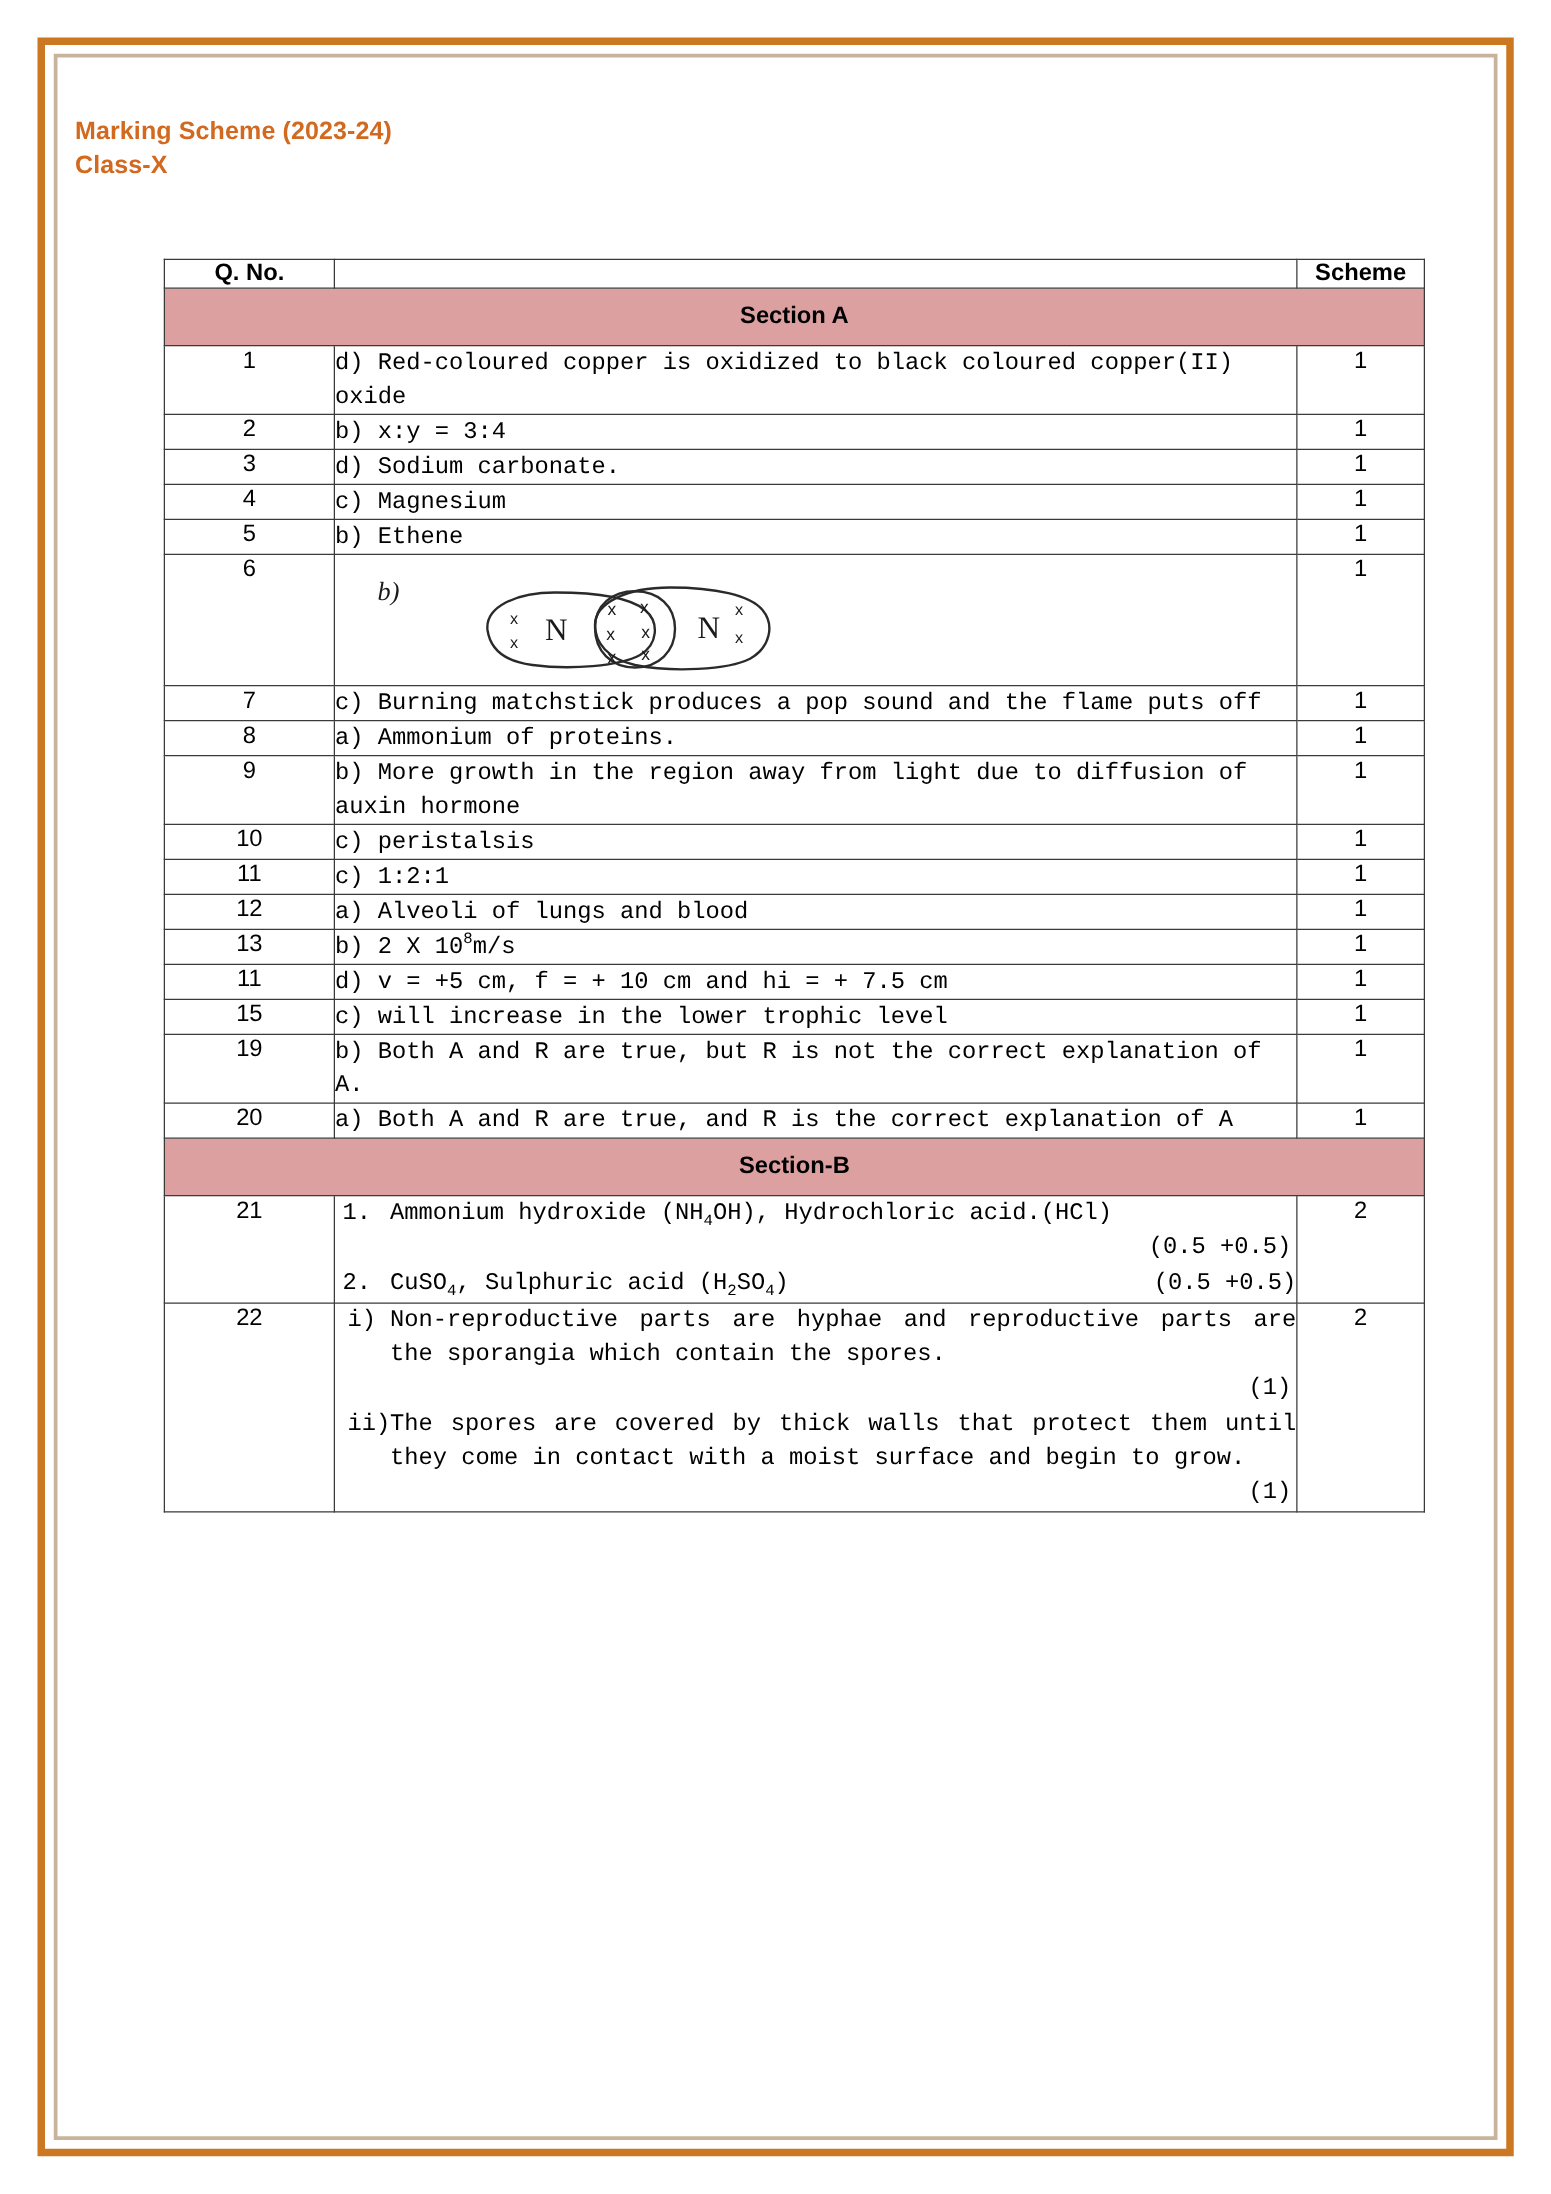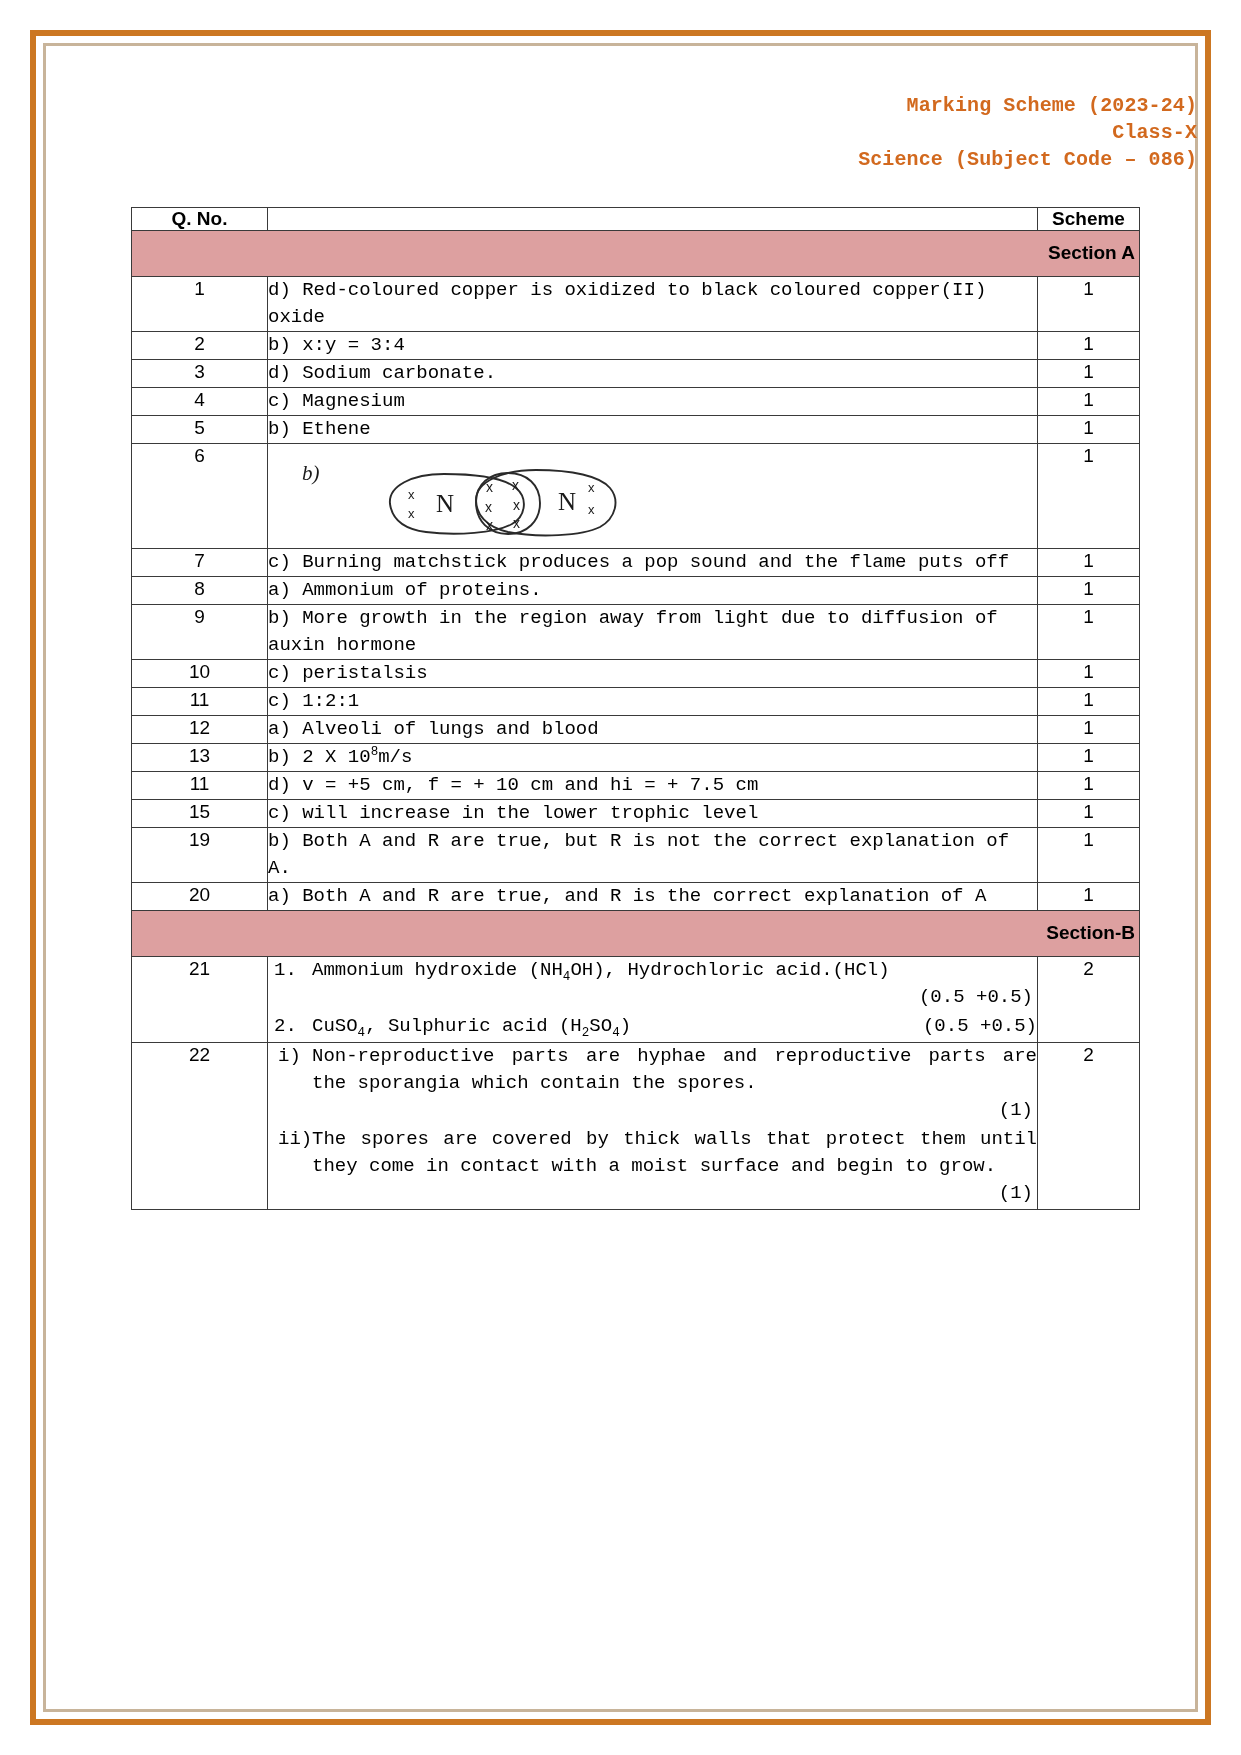--- a/index.html
+++ b/index.html
@@ -40,25 +40,24 @@
     left: 0;
     top: 0;
     width: 1241px;
     height: 1755px;
     padding: 0;
   }
 
   
   .title-block {
     position: absolute;
-    left: 76px;
+    left: 60px;
     top: 92px;
     width: 1121px;
-    text-align: right;
-    font-family: Liberation Mono, monospace;
+    text-align: left;
   }
   .title-line {
     color: #d2691e;
     font-weight: bold;
     font-size: 20px;
     line-height: 27px;
     letter-spacing: 0.1px;
   }
 
   
@@ -86,21 +85,21 @@
     text-align: center;
     font-weight: bold;
     font-size: 19px;
     padding: 6px 4px 7px 4px;
     line-height: 22px;
     white-space: nowrap;
   }
 
   .section-row td {
     background: #dda0a0;
-    text-align: right;
+    text-align: center;
     font-weight: bold;
     font-size: 19px;
     padding: 11px 4px 12px 4px;
     line-height: 22px;
   }
 
   .qno {
     text-align: center;
     font-size: 19px;
     line-height: 24px;
@@ -166,21 +165,20 @@
 <body>
 
 <div class="page-frame"></div>
 <div class="page-frame-inner"></div>
 
 <div class="page-content">
 
   <div class="title-block">
     <div class="title-line">Marking Scheme (2023-24)</div>
     <div class="title-line">Class-X</div>
-    <div class="title-line">Science (Subject Code – 086)</div>
   </div>
 
   <table class="scheme-table">
     <colgroup>
       <col class="c-qno">
       <col class="c-ans">
       <col class="c-marks">
     </colgroup>
     <tbody>
 

